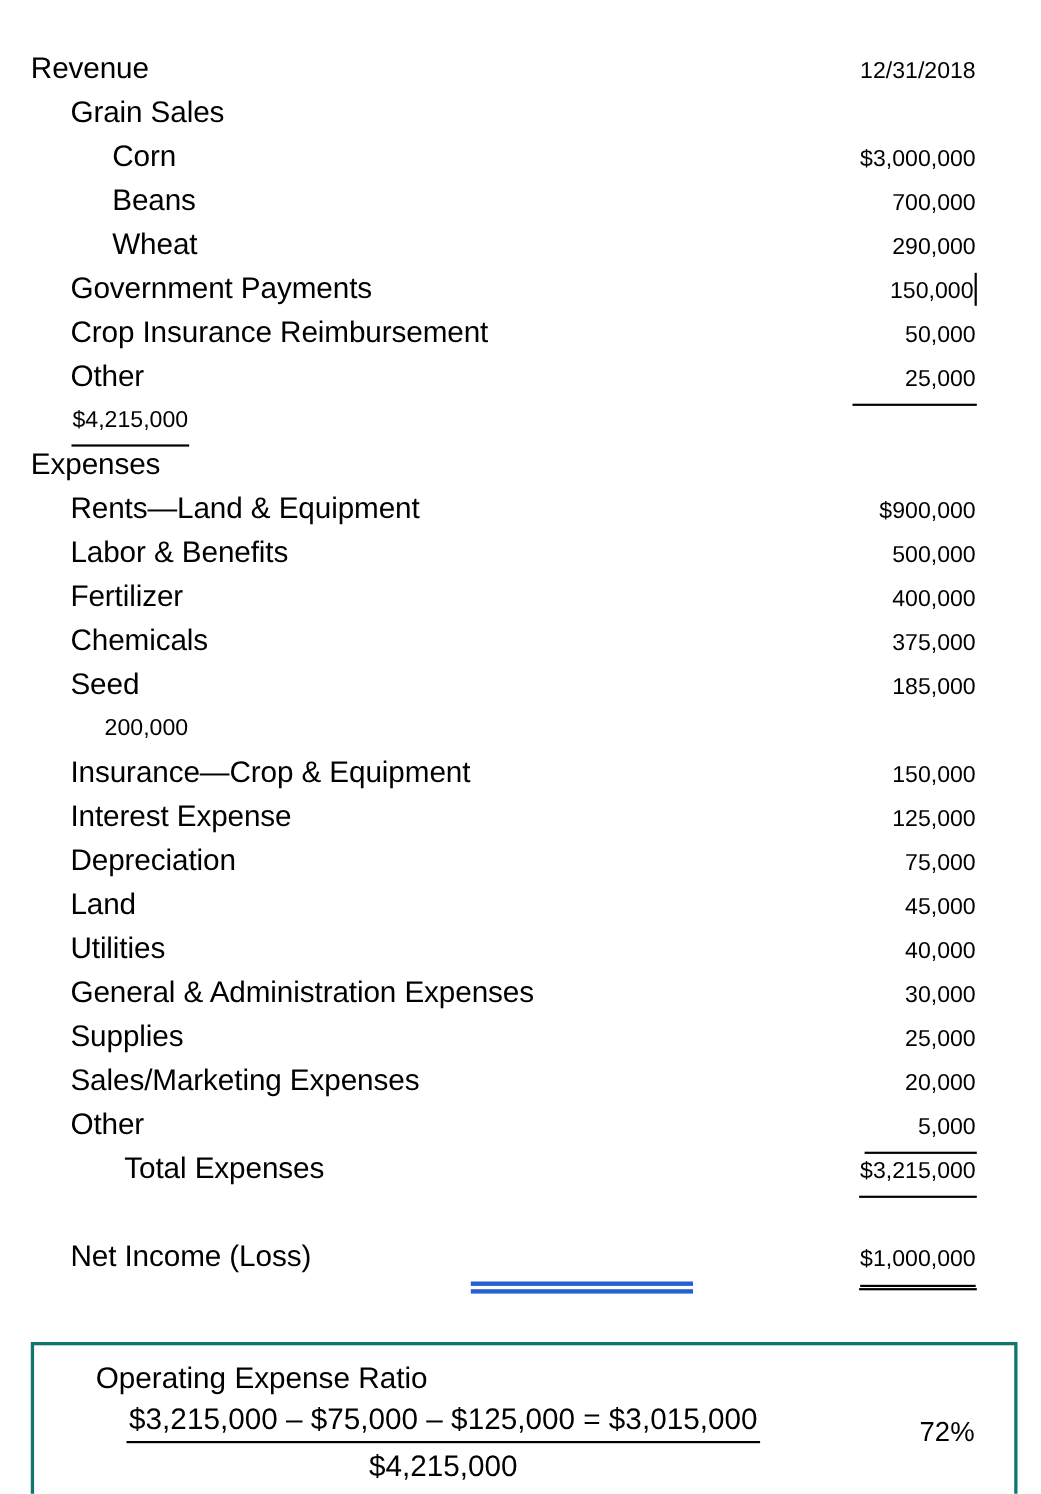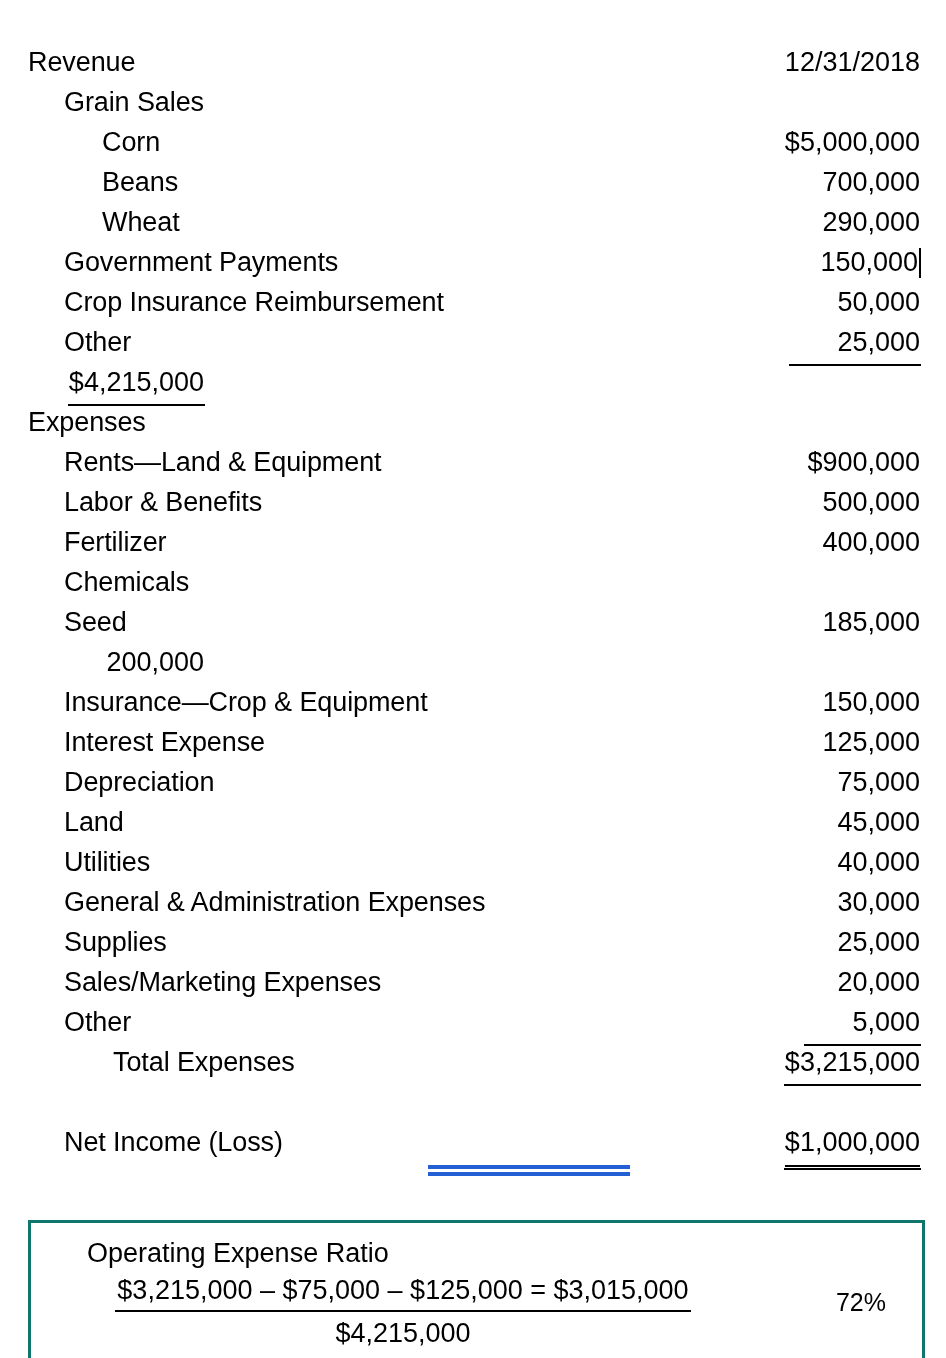--- a/index.html
+++ b/index.html
@@ -49,24 +49,24 @@
 
   
   .lvl0 .label { padding-left: 28px; }
   .lvl1 .label { padding-left: 64px; }
   .lvl2 .label { padding-left: 102px; }
   .lvl-total .label { padding-left: 113px; }
 
   .value {
     flex: 0 0 230px;
     text-align: right;
-    font-size: 27px;
+    font-size: 21px;
     line-height: 40px;
     white-space: nowrap;
-    padding-right: 25px;
+    padding-right: 58px;
     box-sizing: border-box;
   }
 
   .value .vinner {
     display: inline-block;
     padding: 0 1px 2px 1px;
   }
 
   
   .rule-under .vinner {
@@ -188,21 +188,21 @@
       <div class="value"><span class="vinner">12/31/2018</span></div>
     </div>
 
     <div class="row lvl1">
       <div class="label">Grain Sales</div>
       <div class="value"><span class="vinner"></span></div>
     </div>
 
     <div class="row lvl2">
       <div class="label">Corn</div>
-      <div class="value"><span class="vinner">$5,000,000</span></div>
+      <div class="value"><span class="vinner">$3,000,000</span></div>
     </div>
 
     <div class="row lvl2">
       <div class="label">Beans</div>
       <div class="value"><span class="vinner">700,000</span></div>
     </div>
 
     <div class="row lvl2">
       <div class="label">Wheat</div>
       <div class="value"><span class="vinner">290,000</span></div>
@@ -242,20 +242,21 @@
       <div class="value"><span class="vinner">500,000</span></div>
     </div>
 
     <div class="row lvl1">
       <div class="label">Fertilizer</div>
       <div class="value"><span class="vinner">400,000</span></div>
     </div>
 
     <div class="row lvl1">
       <div class="label">Chemicals</div>
+      <div class="value"><span class="vinner">375,000</span></div>
     </div>
 
     <div class="row lvl1">
       <div class="label">Seed</div>
       <div class="value"><span class="vinner">185,000</span></div>
     </div>
 
     <div class="row lvl1">
       <div class="value"><span class="vinner">200,000</span></div>
     </div>

